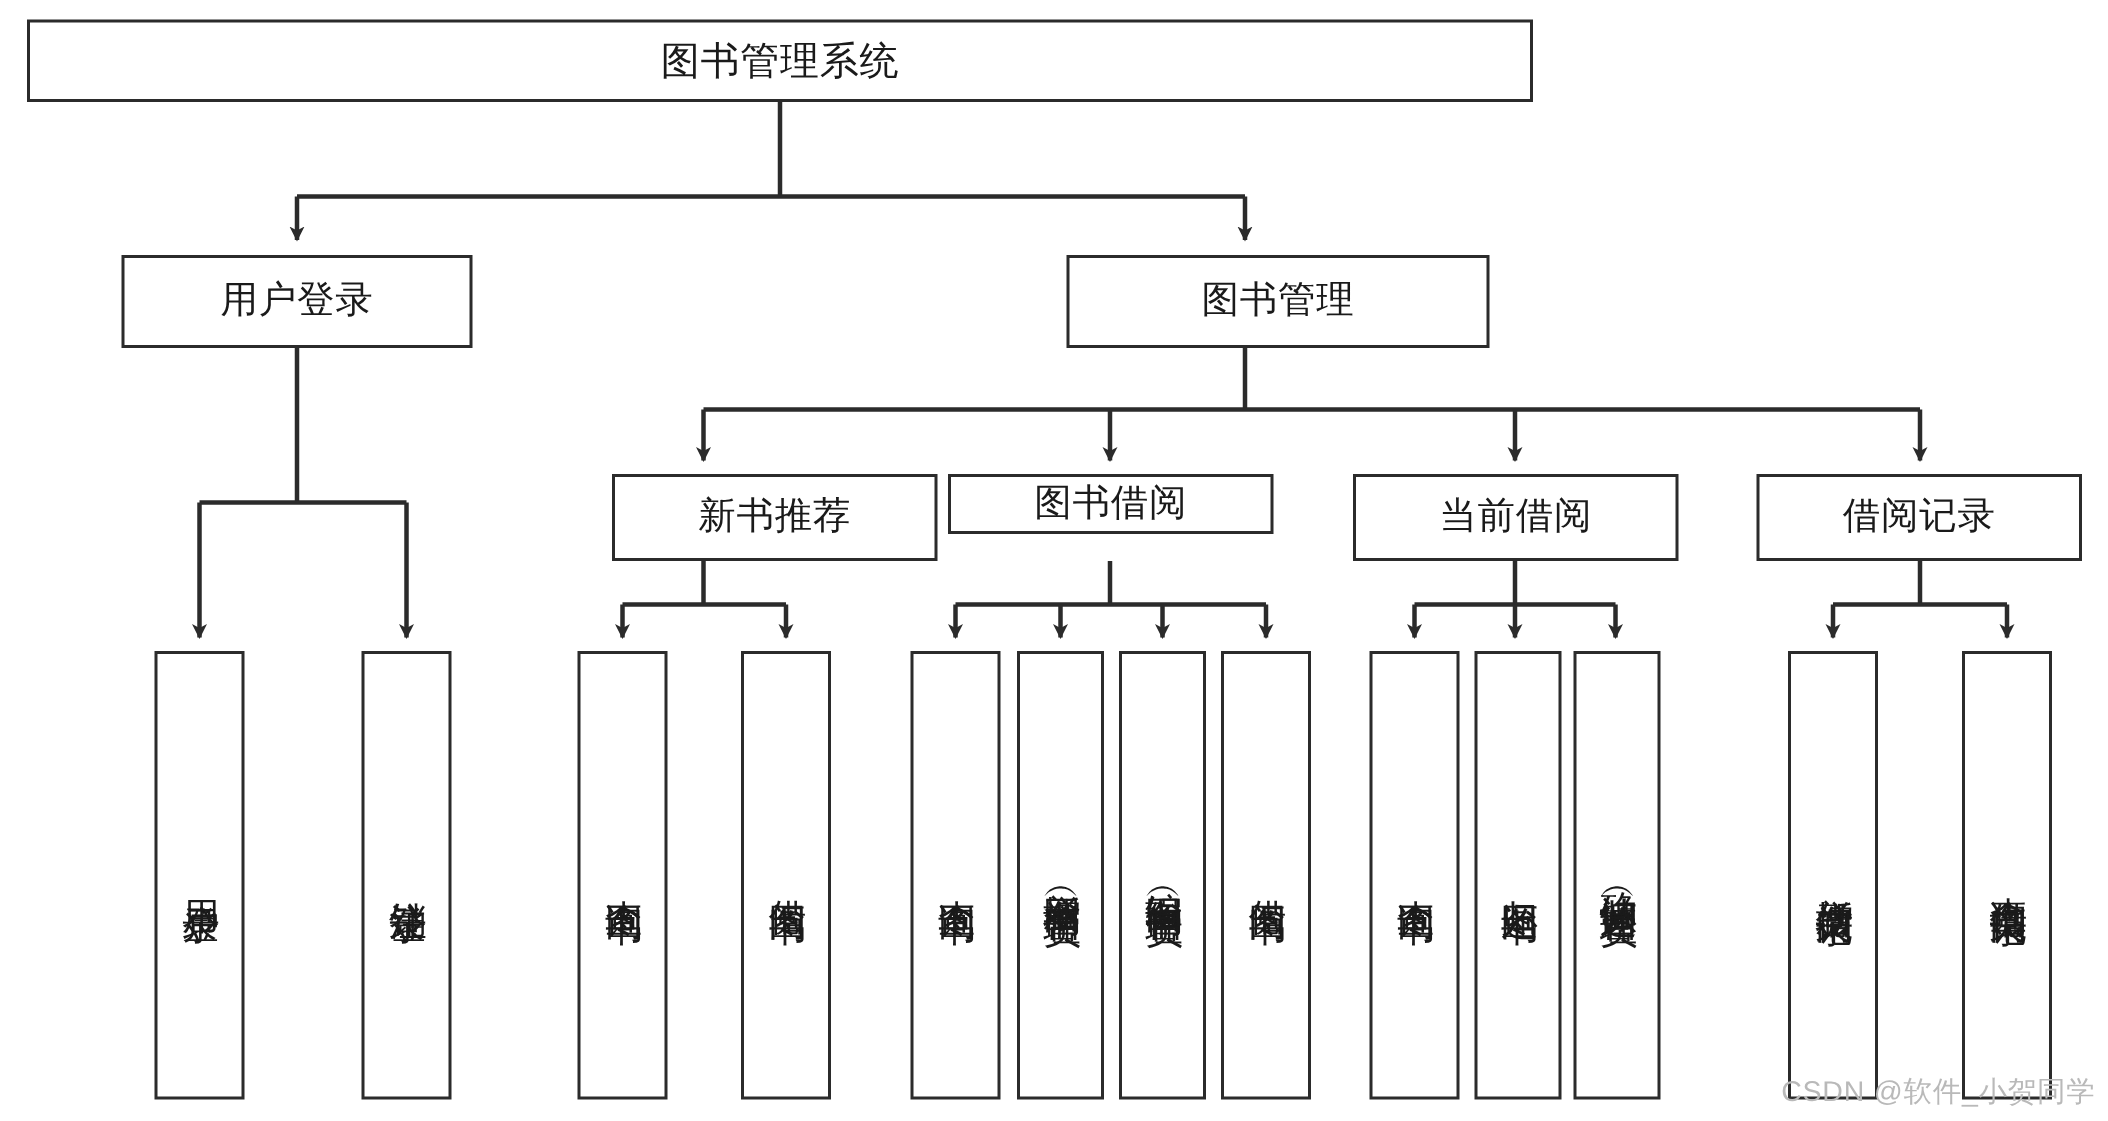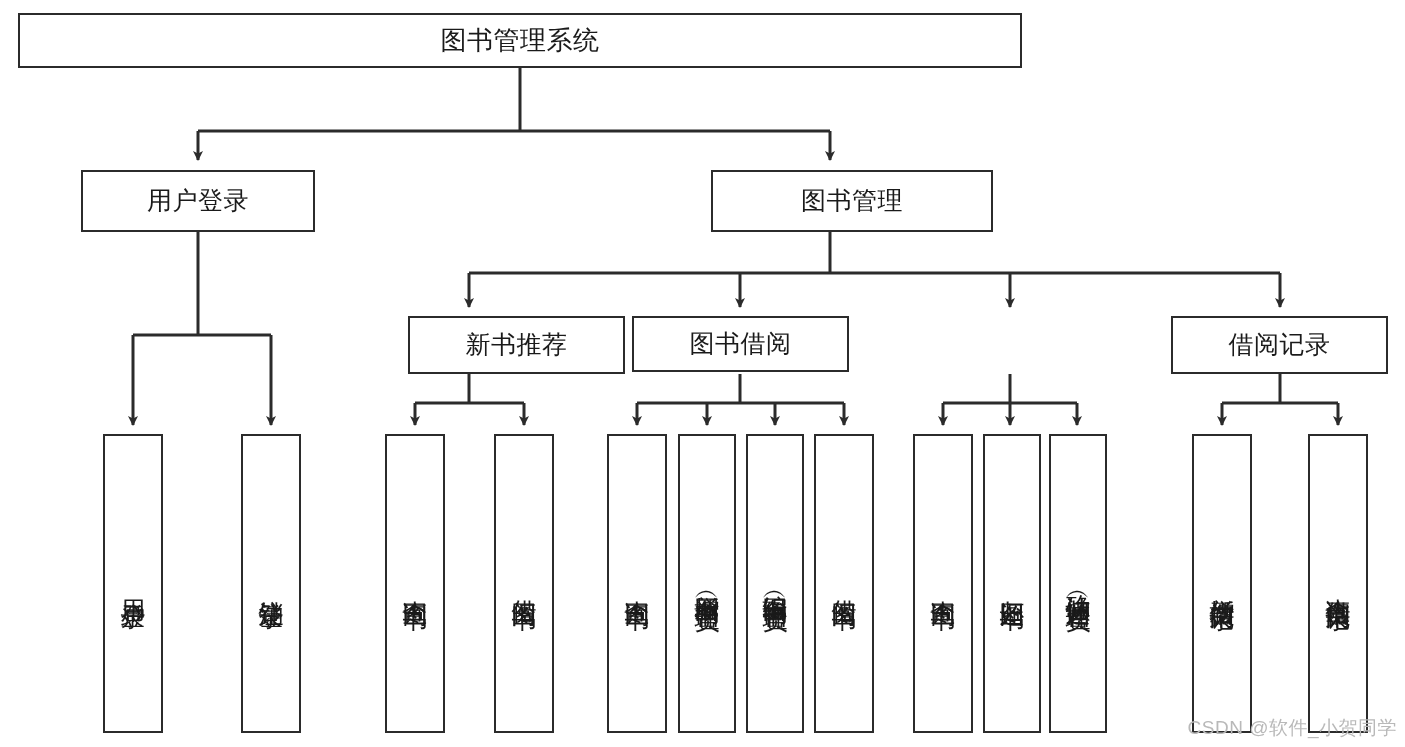--- a/index.html
+++ b/index.html
@@ -137,24 +137,27 @@
   </div>
 
   <div class="node h" style="left:711px; top:170px; width:282px; height:62px;">
     <span class="label">图书管理</span>
   </div>
 
   <div class="node h" style="left:361px; top:316px; width:217px; height:58px;margin-left:47px;">
     <span class="label">新书推荐</span>
   </div>
 
-  <div class="node h" style="left:632px; top:316px; width:217px; height:56px;">
+  <div class="node h" style="left:632px; top:316px; width:217px; height:40px;">
     <span class="label">图书借阅</span>
   </div>
 
+  <div class="node h" style="left:902px; top:316px; width:217px; height:58px;">
+    <span class="label">当前借阅</span>
+  </div>
 
   <div class="node h" style="left:1171px; top:316px; width:217px; height:58px;">
     <span class="label">借阅记录</span>
   </div>
 
   <div class="node v" style="left:103px; top:434px; width:60px; height:299px;">
     <span class="label">用户登录</span>
   </div>
 
   <div class="node v" style="left:241px; top:434px; width:60px; height:299px;">

